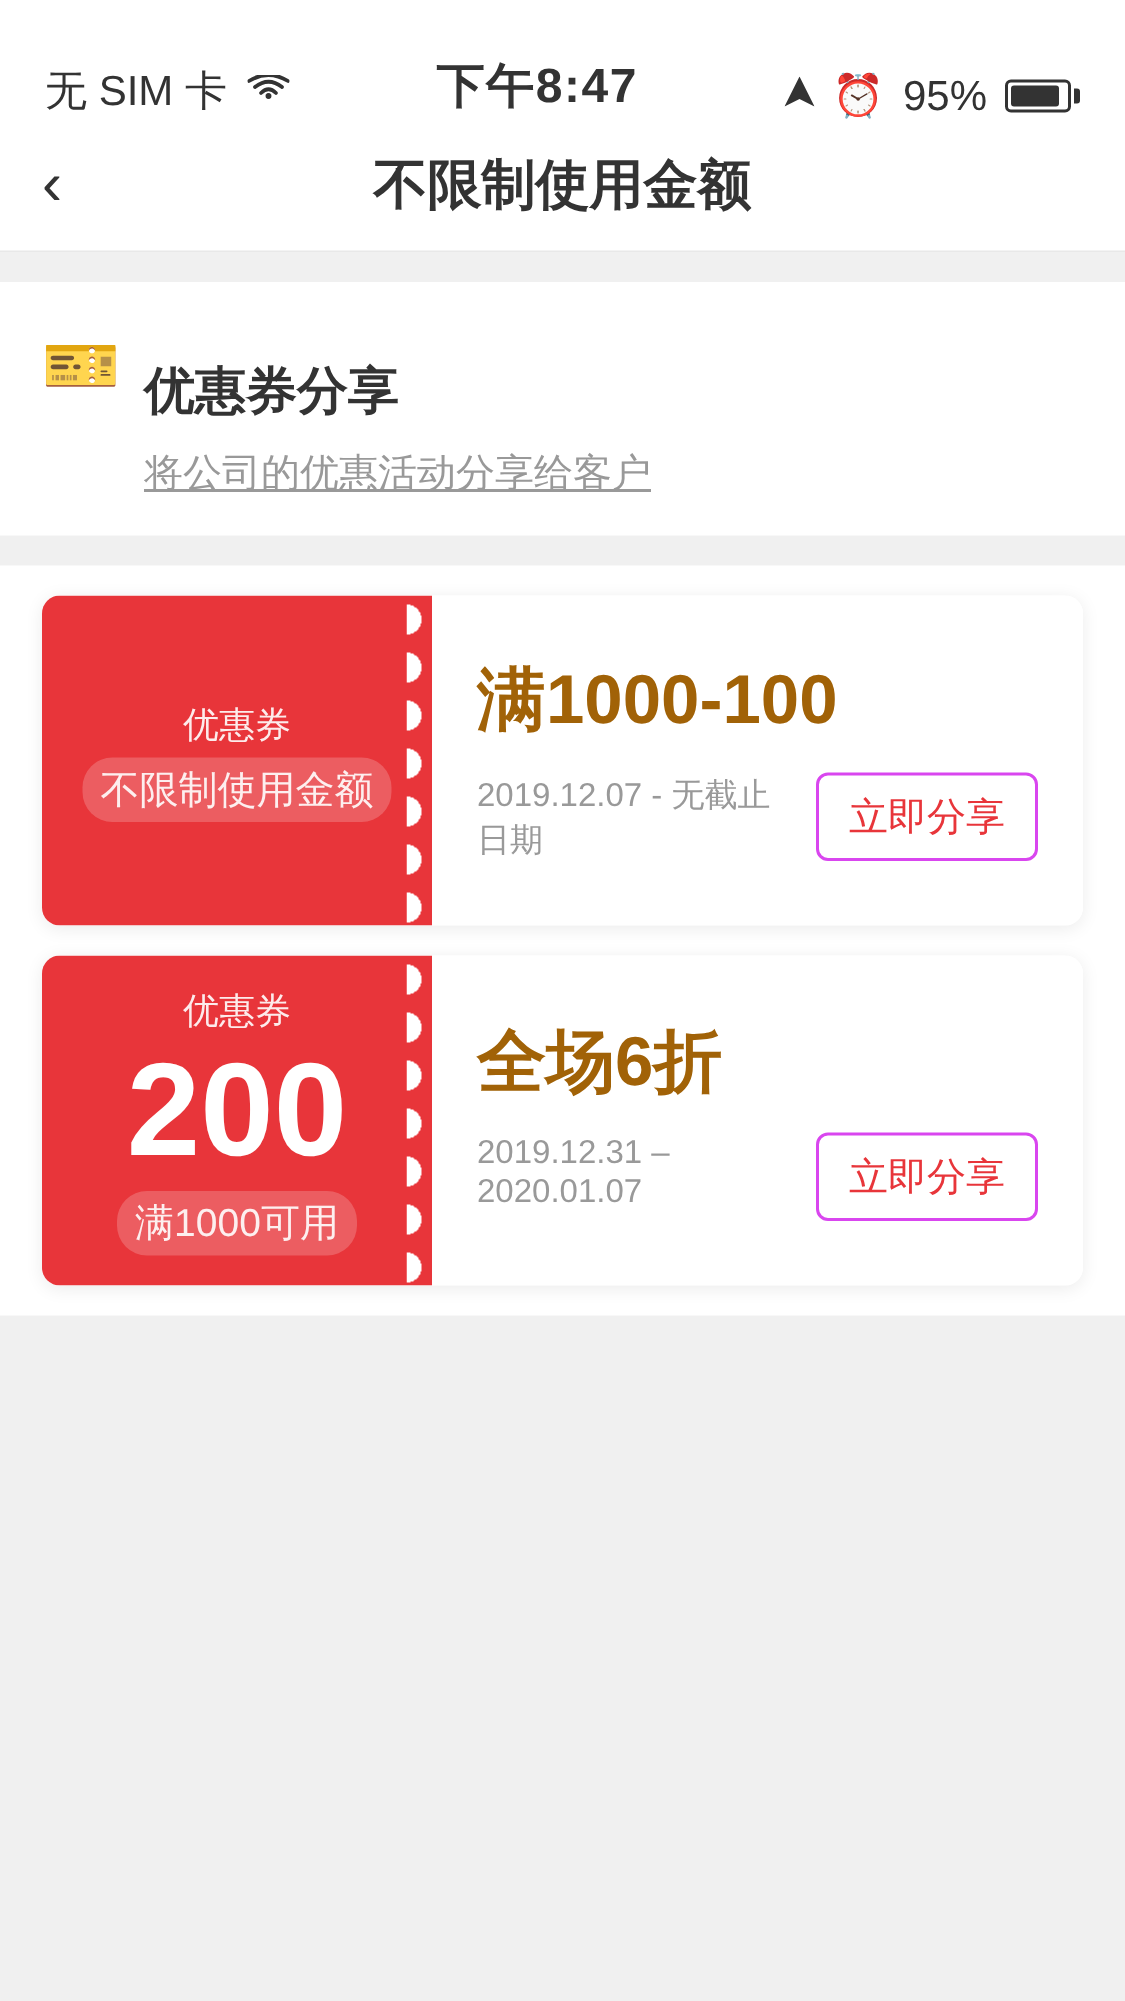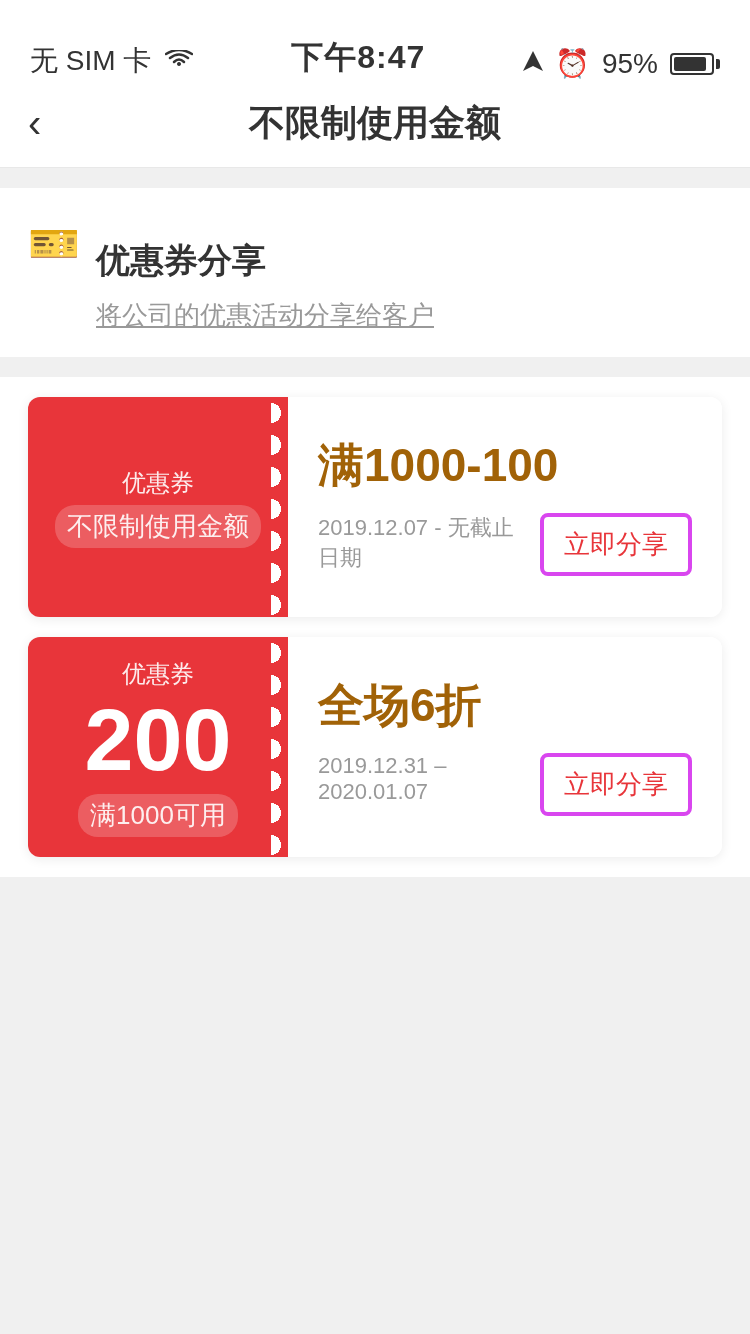--- a/index.html
+++ b/index.html
@@ -219,21 +219,21 @@
       gap: 16px;
     }
 
     .coupon-date {
       font-size: 22px;
       color: #999;
       flex: 1;
     }
 
     .coupon-share-btn {
-      border: 4px solid #d946ef;
+      border: 2px solid #d946ef;
       color: #e8353a;
       background: #fff;
       border-radius: 8px;
       padding: 10px 20px;
       font-size: 26px;
       cursor: pointer;
       white-space: nowrap;
       flex-shrink: 0;
     }
 

